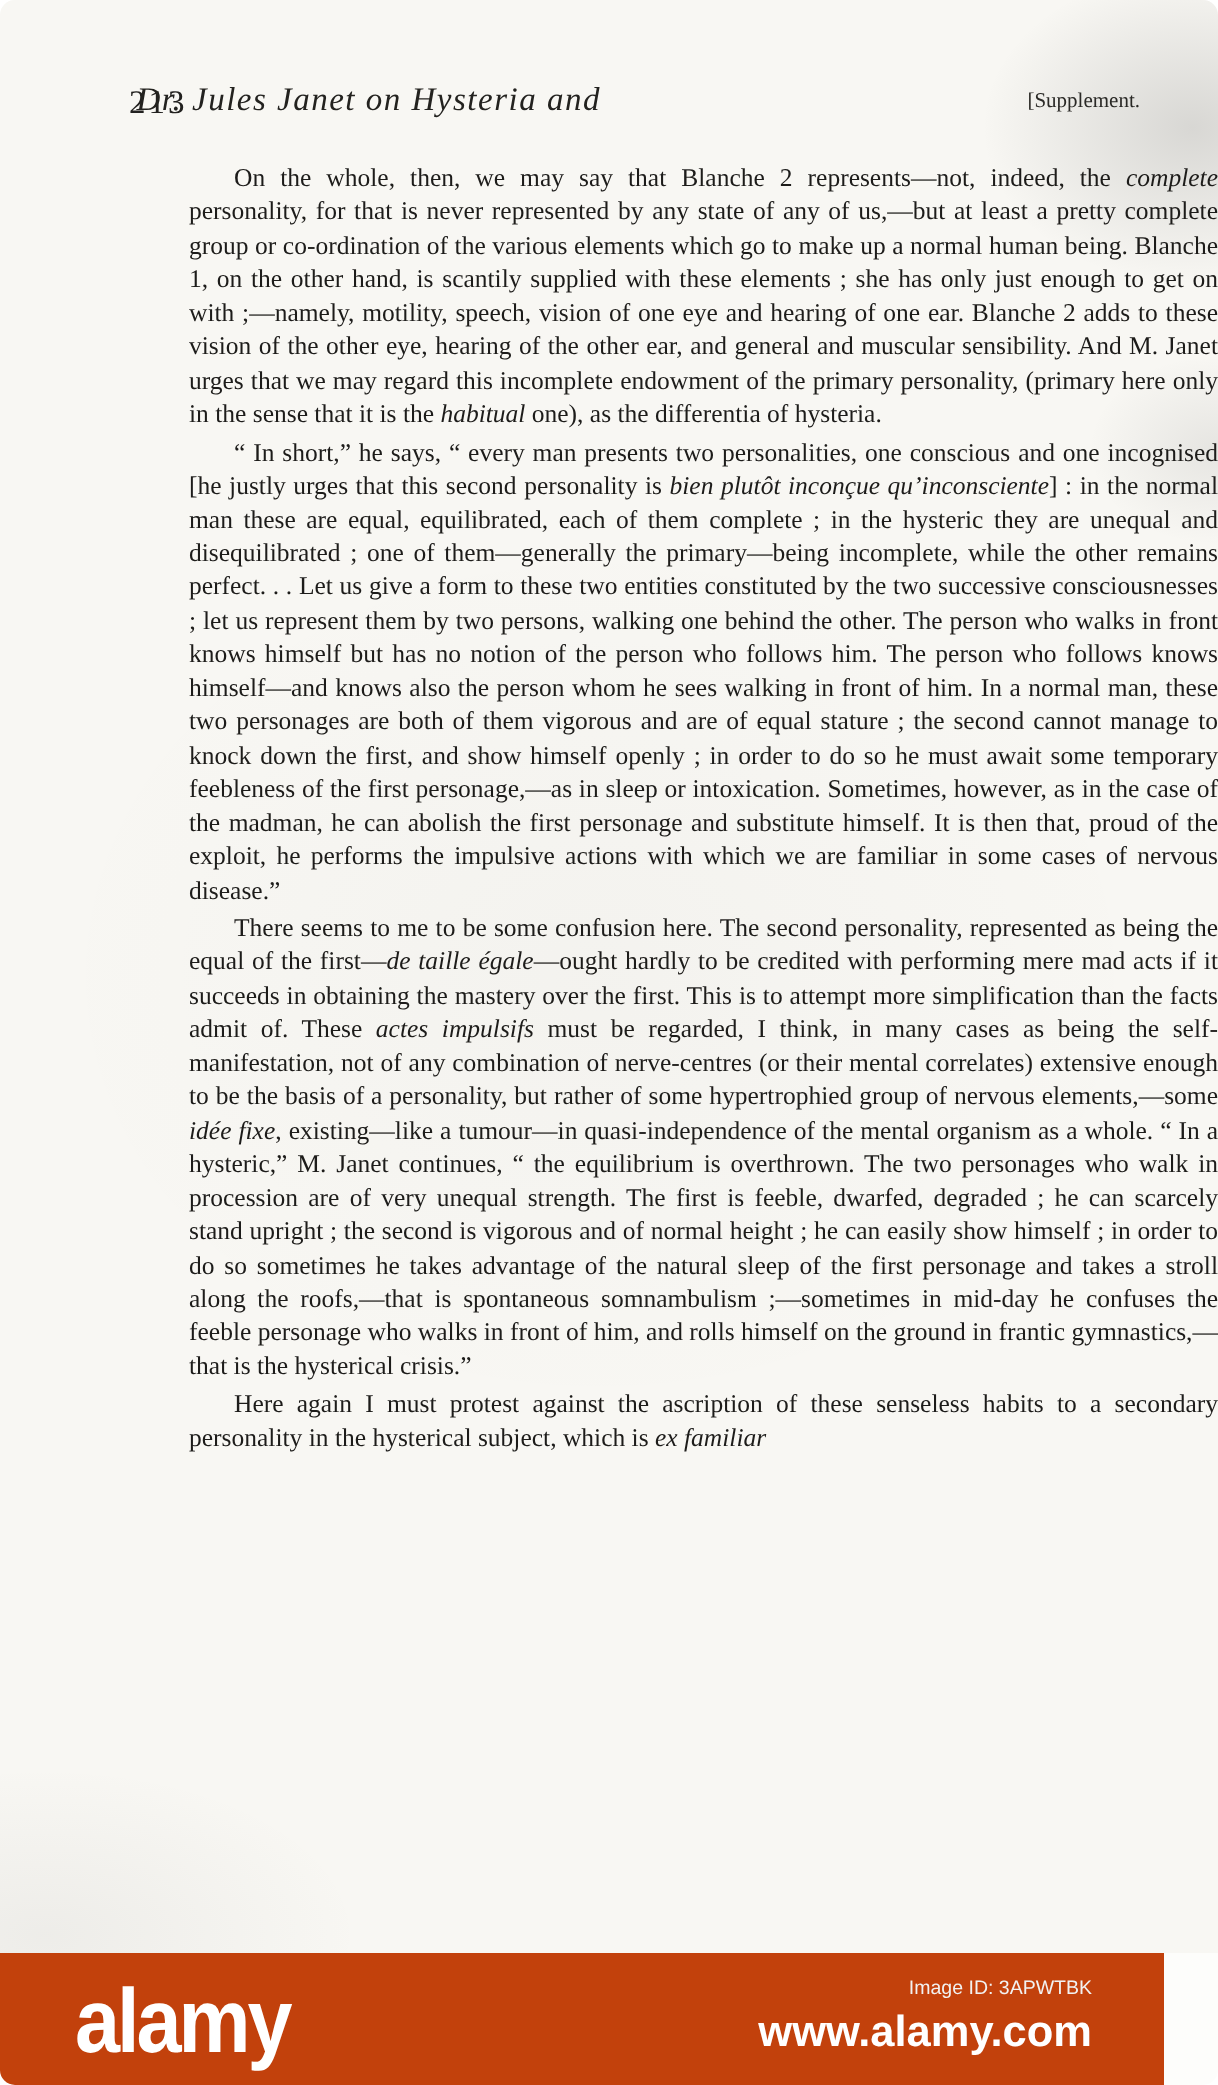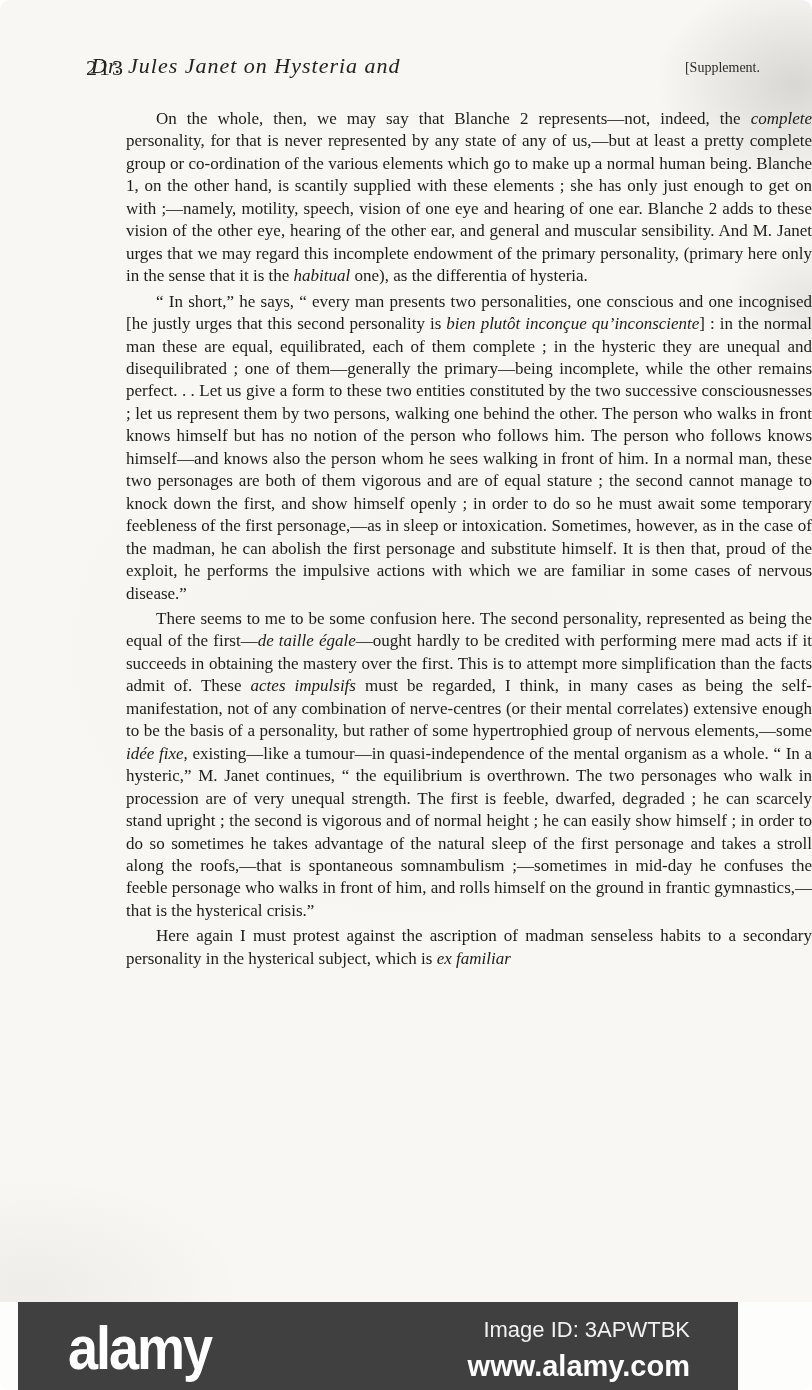--- a/index.html
+++ b/index.html
@@ -77,46 +77,45 @@
   .page-body p {
     margin: 0 0 3px 0;
     text-indent: 30px;
   }
   .page-body em { font-style: italic; }
   
   .watermark-bar {
     position: absolute;
     left: 0;
     bottom: 0;
-    width: 720px;
+    width: 776px;
     height: 88px;
-    background: #404040;
+    background: #c2410c;
     color: #ffffff;
     font-family: "Liberation Sans", "DejaVu Sans", sans-serif;
-    margin-left: 18px;
   }
   .alamy-logo {
     position: absolute;
     left: 50px;
     top: 11px;
     font-size: 54px;
     font-weight: 700;
     letter-spacing: -2px;
     transform: scaleY(1.12);
     transform-origin: top left;
     color: #ffffff;
   }
   .watermark-right {
     position: absolute;
     right: 48px;
     top: 15px;
     text-align: right;
   }
   .image-id {
-    font-size: 22px;
+    font-size: 13px;
     font-weight: 400;
     color: #f2f2f2;
   }
   .alamy-url {
     margin-top: 7px;
     font-size: 29px;
     font-weight: 700;
     color: #ffffff;
   }
 </style>
@@ -129,21 +128,21 @@
     <div class="running-header">
       <span class="page-number">213</span>
       <span class="header-title">Dr. Jules Janet on Hysteria and</span>
       <span class="header-supplement">[Supplement.</span>
     </div>
 
     <div class="page-body">
         <p><span>On the whole, then, we may say that Blanche 2  represents—not, indeed, the </span><em>complete</em><span> personality, for that is never represented by any state of any of us,—but at least a pretty complete group or co-ordination of the various elements which go to make up a normal human being.  Blanche 1, on the other hand, is scantily supplied with these elements ; she has only just enough to get on with ;—namely, motility, speech, vision of one eye and hearing of one ear.  Blanche 2 adds to these vision of the other eye, hearing of the other ear, and general and muscular sensibility.  And M. Janet urges that we may regard this incomplete endowment of the primary personality, (primary here only in the sense that it is the </span><em>habitual</em><span> one), as the differentia of hysteria.</span></p>
         <p><span>“ In short,” he says, “ every man presents two personalities, one conscious and one incognised [he justly urges that this second personality is </span><em>bien plutôt inconçue qu’inconsciente</em><span>] : in the normal man these are equal, equilibrated, each of them complete ; in the hysteric they are unequal and disequilibrated ; one of them—generally the primary—being incomplete, while the other remains perfect.  .   .   Let us give a form to these two entities constituted by the two successive consciousnesses ; let us represent them by two persons, walking one behind the other.  The person who walks in front knows himself but has no notion of the person who follows him.  The person who follows knows himself—and knows also the person whom he sees walking in front of him.  In a normal man, these two personages are both of them vigorous and are of equal stature ; the second cannot manage to knock down the first, and show himself openly ; in order to do so he must await some temporary feebleness of the first personage,—as in sleep or intoxication.  Sometimes, however, as in the case of the madman, he can abolish the first personage and substitute himself.  It is then that, proud of the exploit, he performs the impulsive actions with which we are familiar in some cases of nervous disease.”</span></p>
         <p><span>There seems to me to be some confusion here.  The second personality, represented as being the equal of the first—</span><em>de taille égale</em><span>—ought hardly to be credited with performing mere mad acts if it succeeds in obtaining the mastery over the first.  This is to attempt more simplification than the facts admit of.  These </span><em>actes impulsifs</em><span> must be regarded, I think, in many cases as being the self-manifestation, not of any combination of nerve-centres (or their mental correlates) extensive enough to be the basis of a personality, but rather of some hypertrophied group of nervous elements,—some </span><em>idée fixe</em><span>, existing—like a tumour—in quasi-independence of the mental organism as a whole.  “ In a hysteric,” M. Janet continues, “ the equilibrium is overthrown.  The two personages who walk in procession are of very unequal strength.  The first is feeble, dwarfed, degraded ; he can scarcely stand upright ; the second is vigorous and of normal height ; he can easily show himself ; in order to do so sometimes he takes advantage of the natural sleep of the first personage and takes a stroll along the roofs,—that is spontaneous somnambulism ;—sometimes in mid-day he confuses the feeble personage who walks in front of him, and rolls himself  on the ground in frantic gymnastics,—that is the hysterical crisis.”</span></p>
-        <p><span>Here again I must protest against the ascription of madman senseless habits to a secondary personality in the hysterical subject, which is </span><em>ex familiar</em></p>
+        <p><span>Here again I must protest against the ascription of these senseless habits to a secondary personality in the hysterical subject, which is </span><em>ex familiar</em></p>
       </div>
   </div>
 
   <div class="watermark-bar">
     <span class="alamy-logo">alamy</span>
     <div class="watermark-right">
       <div class="image-id">Image ID: 3APWTBK</div>
       <div class="alamy-url">www.alamy.com</div>
     </div>
   </div>

